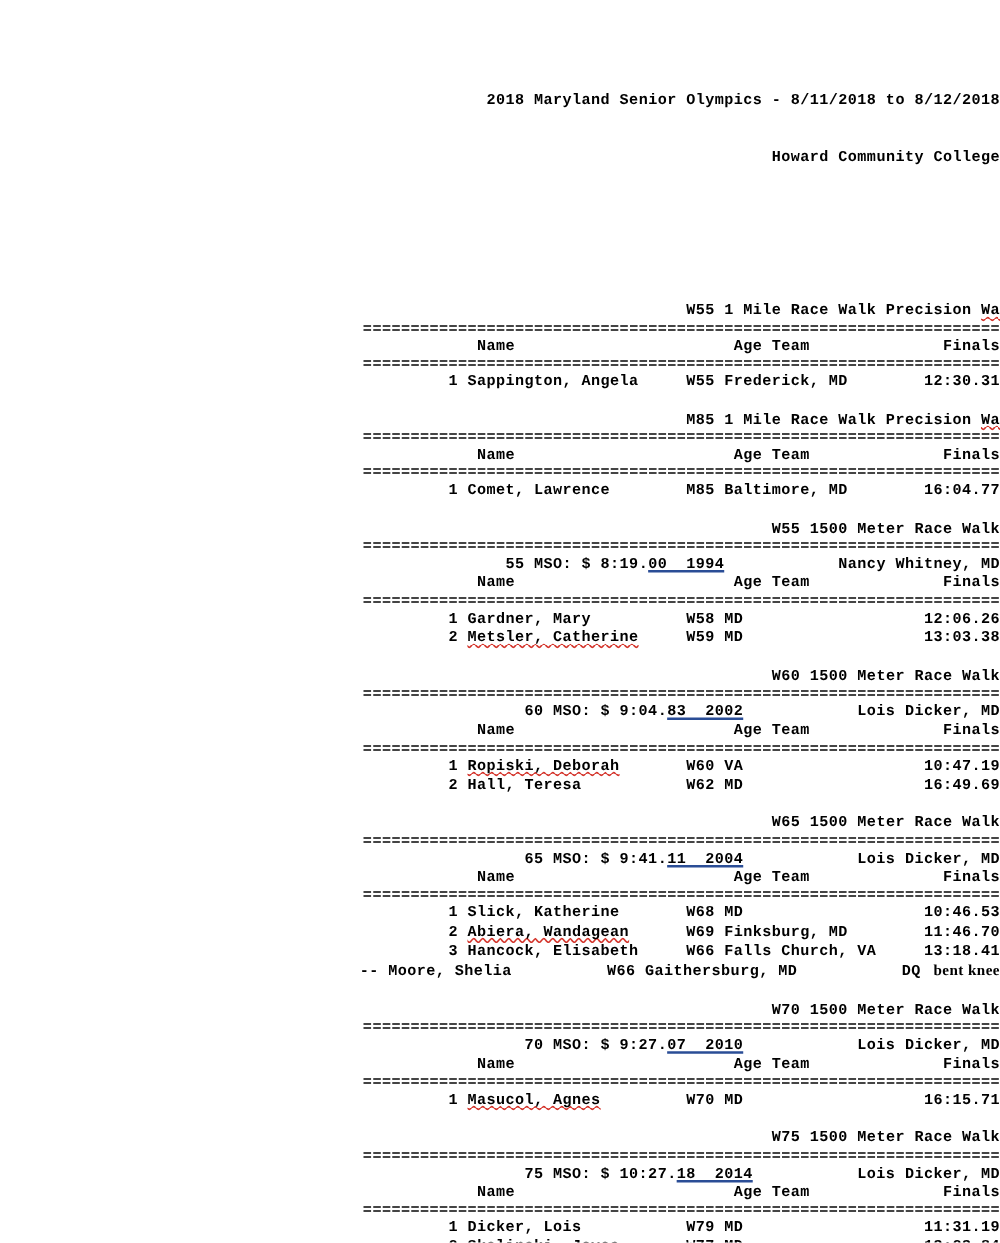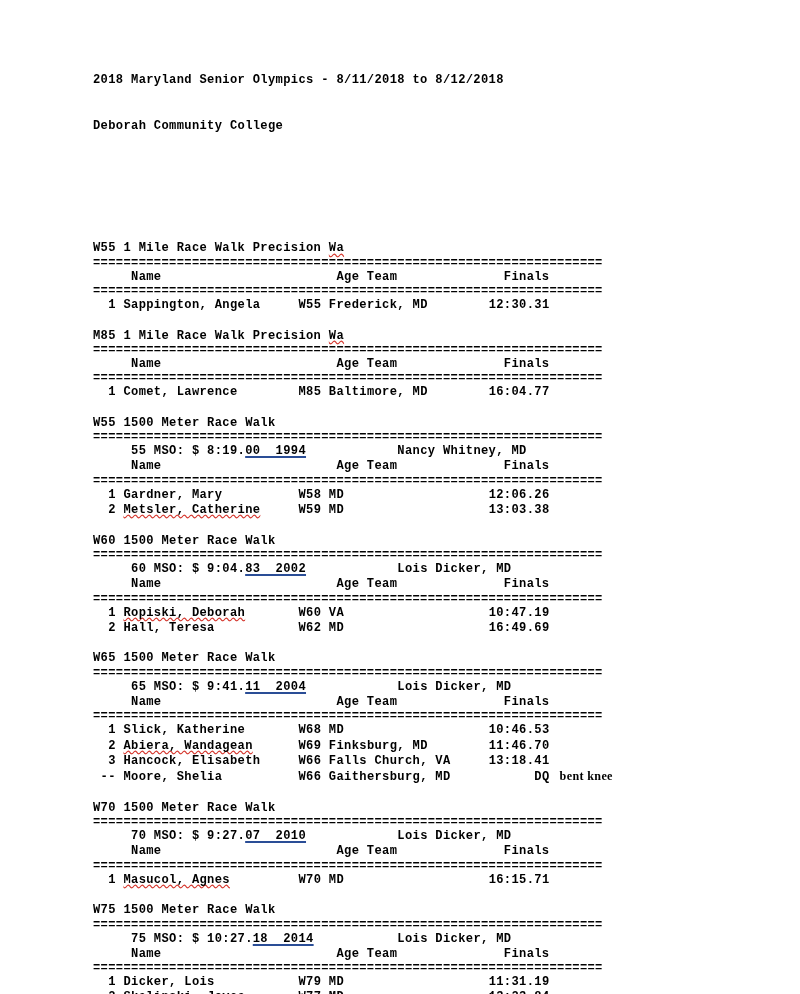--- a/index.html
+++ b/index.html
@@ -15,20 +15,21 @@
     font-family: "Liberation Mono", "DejaVu Sans Mono", monospace;
     color: #000000;
   }
   .page {
     position: relative;
     width: 800px;
     height: 994px;
     background: #ffffff;
     box-sizing: border-box;
     padding: 12px 0 0 93px;
+    text-align: right;
   }
   .doc {
     font-family: "Liberation Mono", "DejaVu Sans Mono", monospace;
     font-size: 12.1px;
     line-height: 15.3px;
     letter-spacing: 0.35px;
     white-space: pre;
     font-weight: 700;
     -webkit-font-smoothing: none;
   }
@@ -64,20 +65,20 @@
   }
 </style>
 </head>
 <body>
 
 <div class="page">
   <div class="doc">
 
     
     <div class="line">2018 Maryland Senior Olympics - 8/11/2018 to 8/12/2018</div>
-    <div class="line">Deborah Community College</div>
+    <div class="line">Howard Community College</div>
     <div class="blank"></div>
 
     
     <div id="events-container"><div><div class="line"><span>W55 1 Mile Race Walk Precision </span><span class="sp-red">Wa</span></div><div class="rule">===================================================================</div><div class="line"><span>     Name                       </span><span>Age Team              </span><span>Finals</span></div><div class="rule">===================================================================</div><div class="line"><span>  1 </span><span>Sappington, Angela</span><span>     </span><span>W55 </span><span>Frederick, MD        </span><span>12:30.31</span></div><div class="blank"></div></div><div><div class="line"><span>M85 1 Mile Race Walk Precision </span><span class="sp-red">Wa</span></div><div class="rule">===================================================================</div><div class="line"><span>     Name                       </span><span>Age Team              </span><span>Finals</span></div><div class="rule">===================================================================</div><div class="line"><span>  1 </span><span>Comet, Lawrence</span><span>        </span><span>M85 </span><span>Baltimore, MD        </span><span>16:04.77</span></div><div class="blank"></div></div><div><div class="line"><span>W55 1500 Meter Race Walk</span></div><div class="rule">===================================================================</div><div class="line"><span>     55 MSO: $ 8:19.</span><span class="rec-link">00  1994</span><span>            </span><span>Nancy Whitney, MD</span></div><div class="line"><span>     Name                       </span><span>Age Team              </span><span>Finals</span></div><div class="rule">===================================================================</div><div class="line"><span>  1 </span><span>Gardner, Mary</span><span>          </span><span>W58 </span><span>MD                   </span><span>12:06.26</span></div><div class="line"><span>  2 </span><span class="sp-red">Metsler, Catherine</span><span>     </span><span>W59 </span><span>MD                   </span><span>13:03.38</span></div><div class="blank"></div></div><div><div class="line"><span>W60 1500 Meter Race Walk</span></div><div class="rule">===================================================================</div><div class="line"><span>     60 MSO: $ 9:04.</span><span class="rec-link">83  2002</span><span>            </span><span>Lois Dicker, MD</span></div><div class="line"><span>     Name                       </span><span>Age Team              </span><span>Finals</span></div><div class="rule">===================================================================</div><div class="line"><span>  1 </span><span class="sp-red">Ropiski, Deborah</span><span>       </span><span>W60 </span><span>VA                   </span><span>10:47.19</span></div><div class="line"><span>  2 </span><span>Hall, Teresa</span><span>           </span><span>W62 </span><span>MD                   </span><span>16:49.69</span></div><div class="blank"></div></div><div><div class="line"><span>W65 1500 Meter Race Walk</span></div><div class="rule">===================================================================</div><div class="line"><span>     65 MSO: $ 9:41.</span><span class="rec-link">11  2004</span><span>            </span><span>Lois Dicker, MD</span></div><div class="line"><span>     Name                       </span><span>Age Team              </span><span>Finals</span></div><div class="rule">===================================================================</div><div class="line"><span>  1 </span><span>Slick, Katherine</span><span>       </span><span>W68 </span><span>MD                   </span><span>10:46.53</span></div><div class="line"><span>  2 </span><span class="sp-red">Abiera, Wandagean</span><span>      </span><span>W69 </span><span>Finksburg, MD        </span><span>11:46.70</span></div><div class="line"><span>  3 </span><span>Hancock, Elisabeth</span><span>     </span><span>W66 </span><span>Falls Church, VA     </span><span>13:18.41</span></div><div class="line"><span> -- </span><span>Moore, Shelia</span><span>          </span><span>W66 </span><span>Gaithersburg, MD     </span><span>      DQ</span><span class="note">   bent knee</span></div><div class="blank"></div></div><div><div class="line"><span>W70 1500 Meter Race Walk</span></div><div class="rule">===================================================================</div><div class="line"><span>     70 MSO: $ 9:27.</span><span class="rec-link">07  2010</span><span>            </span><span>Lois Dicker, MD</span></div><div class="line"><span>     Name                       </span><span>Age Team              </span><span>Finals</span></div><div class="rule">===================================================================</div><div class="line"><span>  1 </span><span class="sp-red">Masucol, Agnes</span><span>         </span><span>W70 </span><span>MD                   </span><span>16:15.71</span></div><div class="blank"></div></div><div><div class="line"><span>W75 1500 Meter Race Walk</span></div><div class="rule">===================================================================</div><div class="line"><span>     75 MSO: $ 10:27.</span><span class="rec-link">18  2014</span><span>           </span><span>Lois Dicker, MD</span></div><div class="line"><span>     Name                       </span><span>Age Team              </span><span>Finals</span></div><div class="rule">===================================================================</div><div class="line"><span>  1 </span><span>Dicker, Lois</span><span>           </span><span>W79 </span><span>MD                   </span><span>11:31.19</span></div><div class="line"><span>  2 </span><span class="sp-red">Skalinski, Joyce</span><span>       </span><span>W77 </span><span>MD                   </span><span>13:23.84</span></div></div></div>
 
   </div>
 </div>
 
 </body></html>

